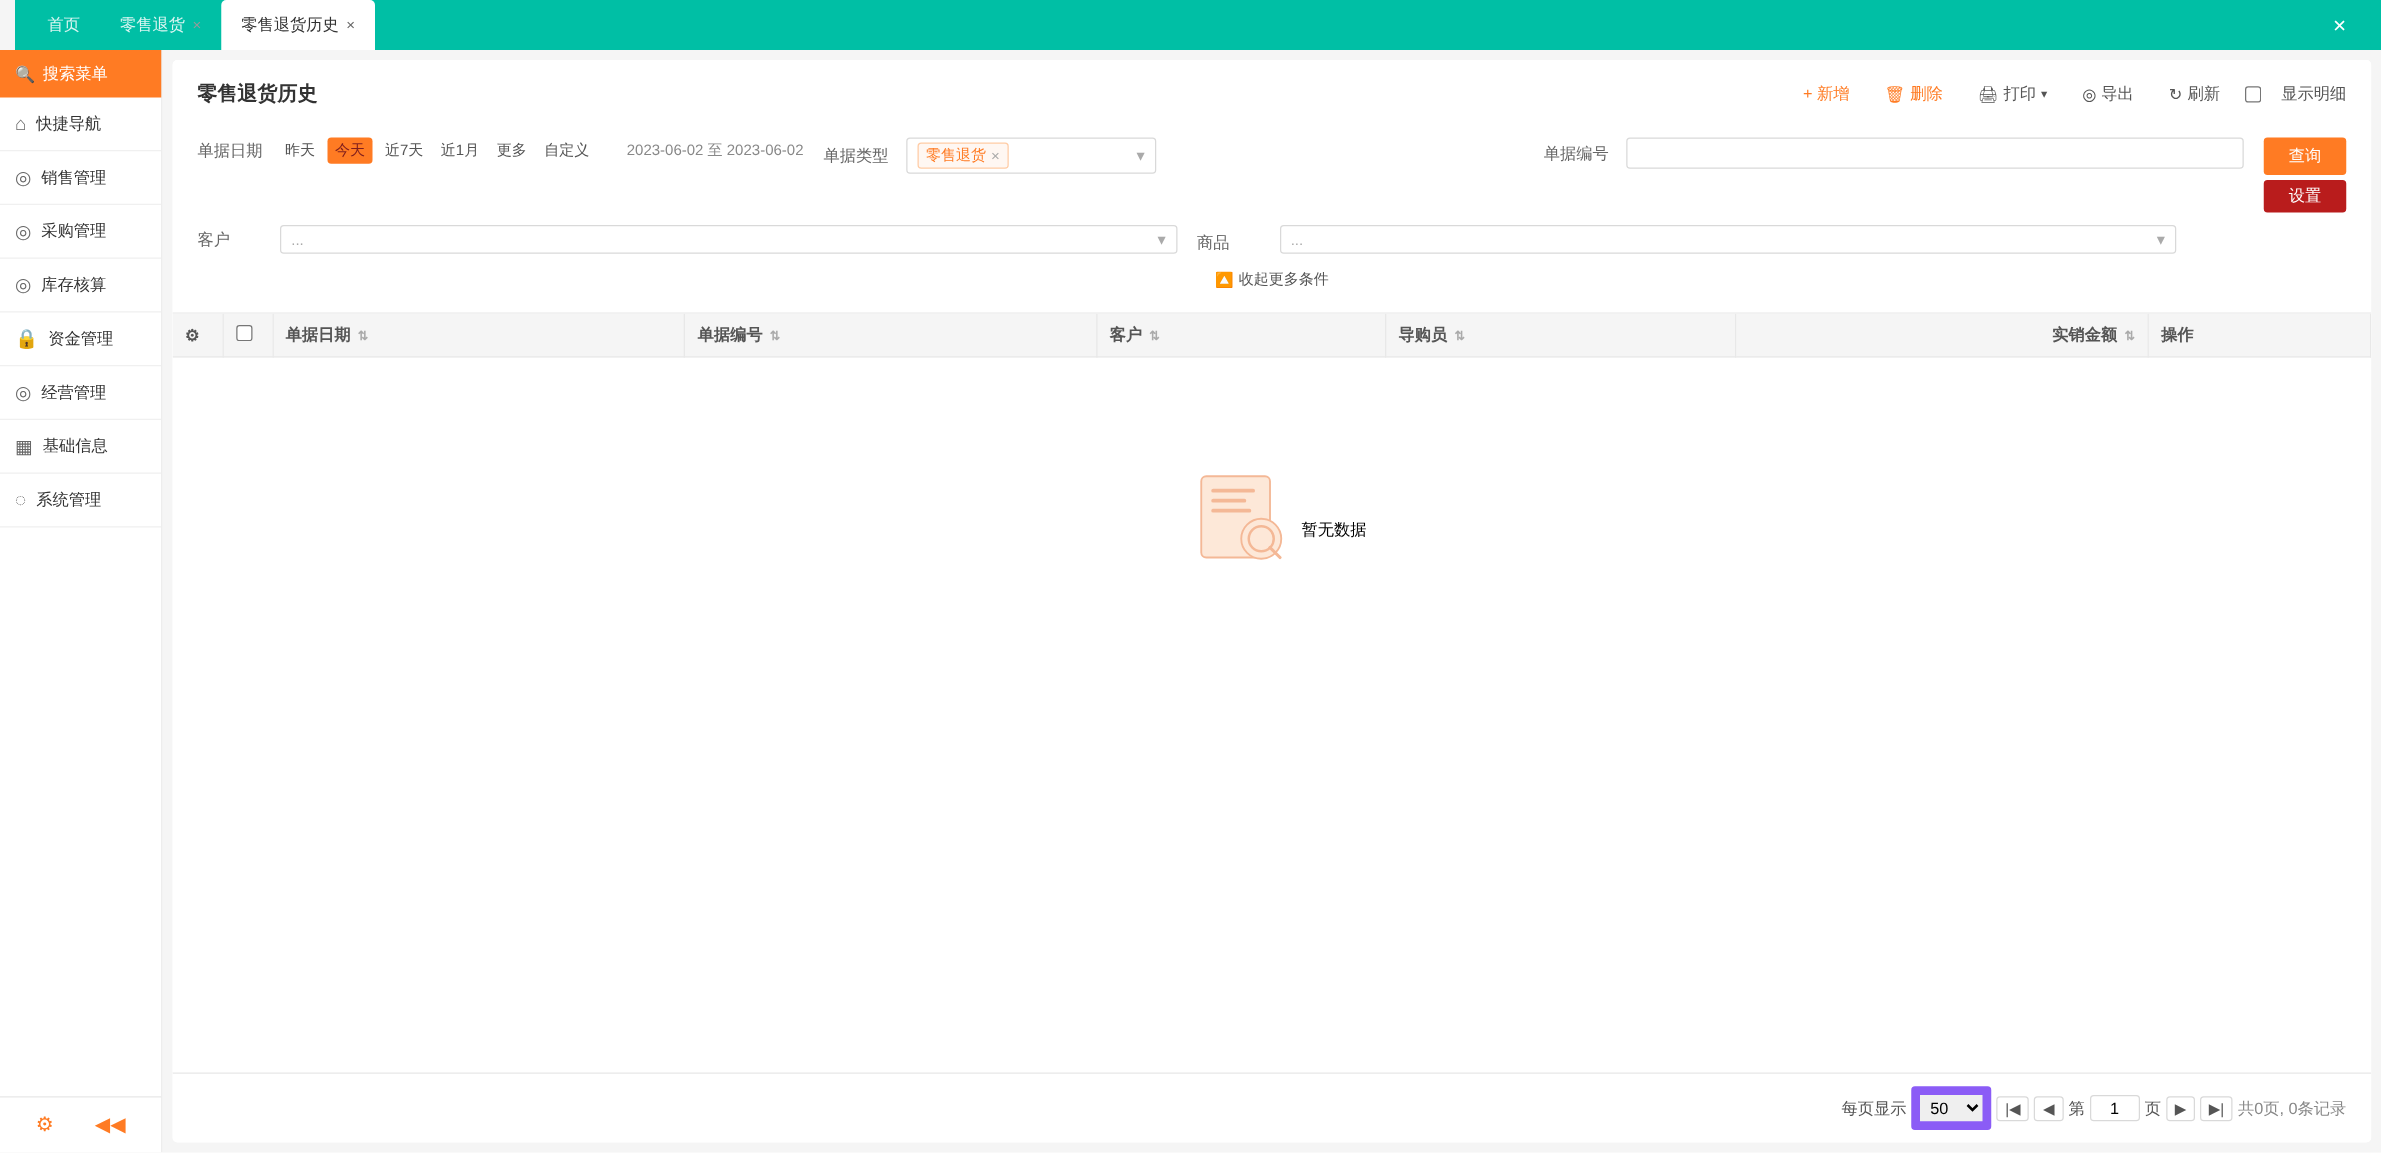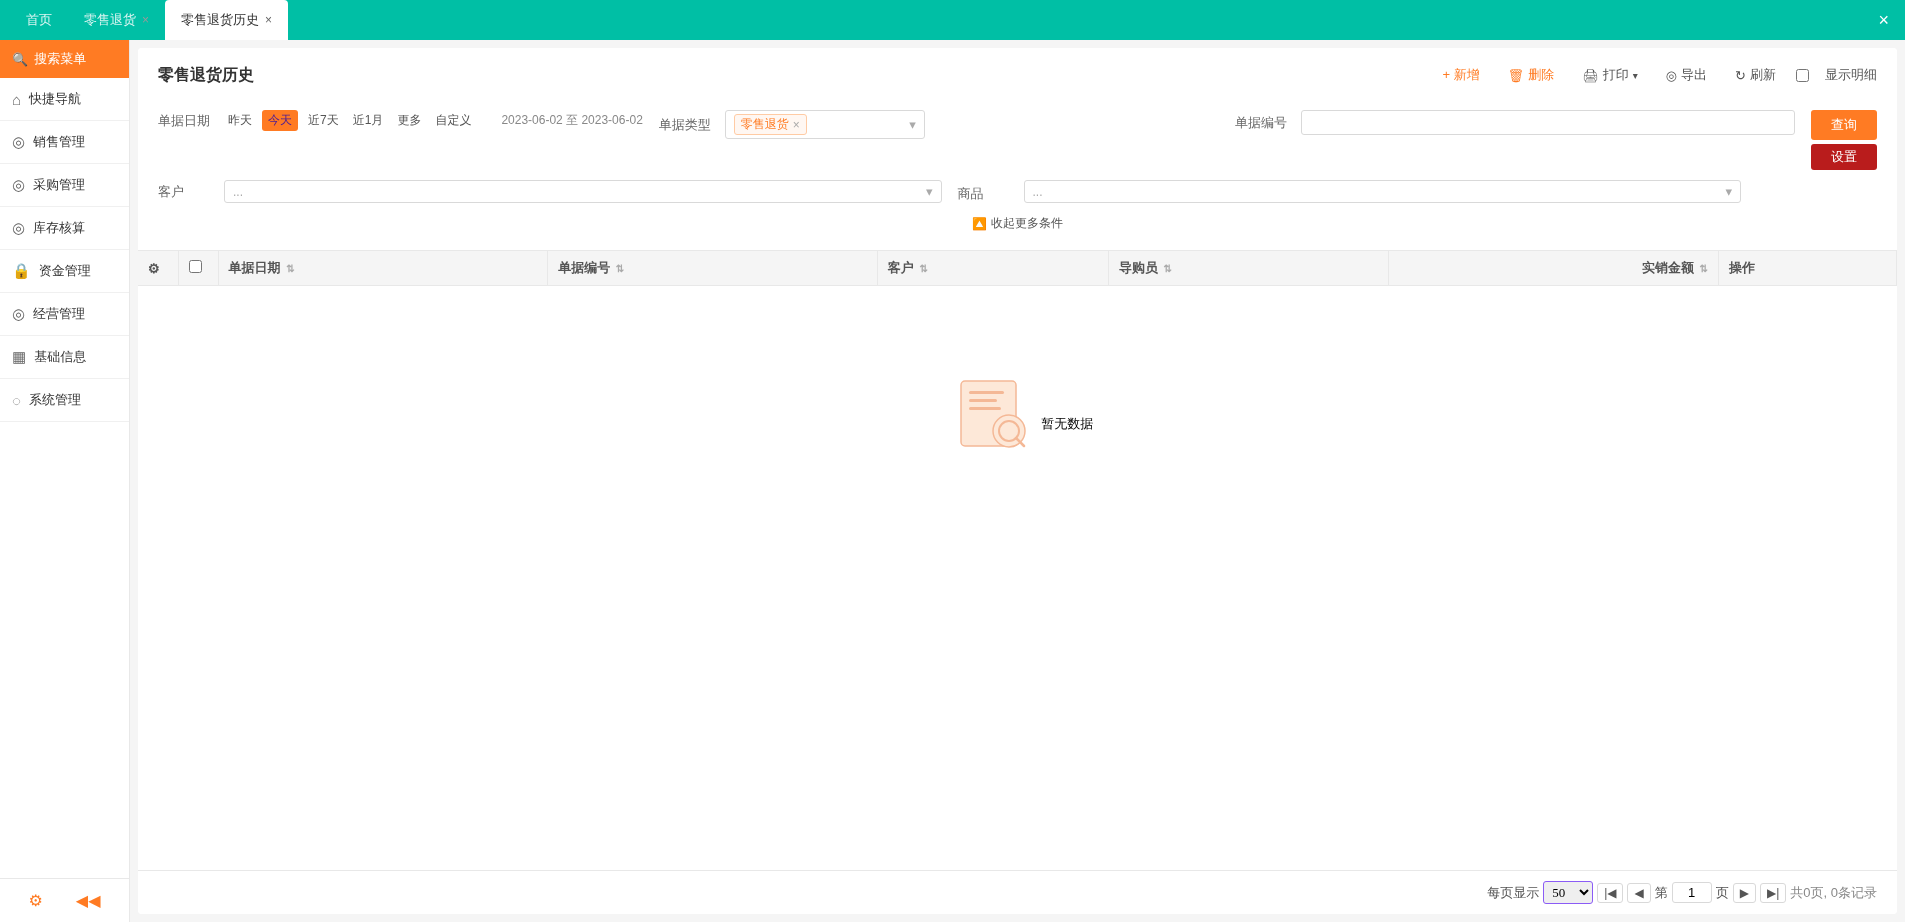--- a/index.html
+++ b/index.html
@@ -4,22 +4,23 @@
   <style>
     * { box-sizing: border-box; margin: 0; padding: 0; }
     body { font-family: 'Microsoft YaHei', Arial, sans-serif; font-size: 13px; background: #f5f5f5; display: flex; flex-direction: column; height: 922px; overflow: hidden; }
 
     
     .top-bar {
       background: #00BFA5;
       height: 40px;
       display: flex;
       align-items: center;
-      padding: 0 0 0 10px;
+      padding: 0 12px 0 10px;
       flex-shrink: 0;
+      margin-left: 12px;
     }
     .top-bar-tabs {
       display: flex;
       align-items: center;
       flex: 1;
       height: 100%;
     }
     .tab-item {
       height: 100%;
       display: flex;
@@ -189,21 +190,21 @@
       flex-shrink: 0;
     }
     .date-btn {
       color: #555;
       font-size: 12px;
       cursor: pointer;
       padding: 2px 4px;
     }
     .date-btn.active {
       background: #FF7B23;
-      color: #4c1d95;
+      color: #7f1d1d;
       border-radius: 3px;
       padding: 2px 6px;
     }
     .date-range {
       color: #888;
       font-size: 12px;
       margin-left: 20px;
     }
     .filter-input {
       border: 1px solid #d9d9d9;
@@ -301,26 +302,25 @@
       padding: 10px 20px;
       display: flex;
       align-items: center;
       justify-content: flex-end;
       gap: 4px;
       font-size: 13px;
       color: #555;
       flex-shrink: 0;
     }
     .page-size-select {
-      border: 1px solid #8b5cf6;
+      border: 7px solid #8b5cf6;
       border-radius: 3px;
       padding: 2px 4px;
       font-size: 13px;
       outline: none;
-      font-family: Liberation Serif, serif;
     }
     .page-nav-btn {
       border: 1px solid #d9d9d9;
       background: #fff;
       border-radius: 3px;
       padding: 2px 6px;
       cursor: pointer;
       color: #555;
       font-size: 12px;
     }

